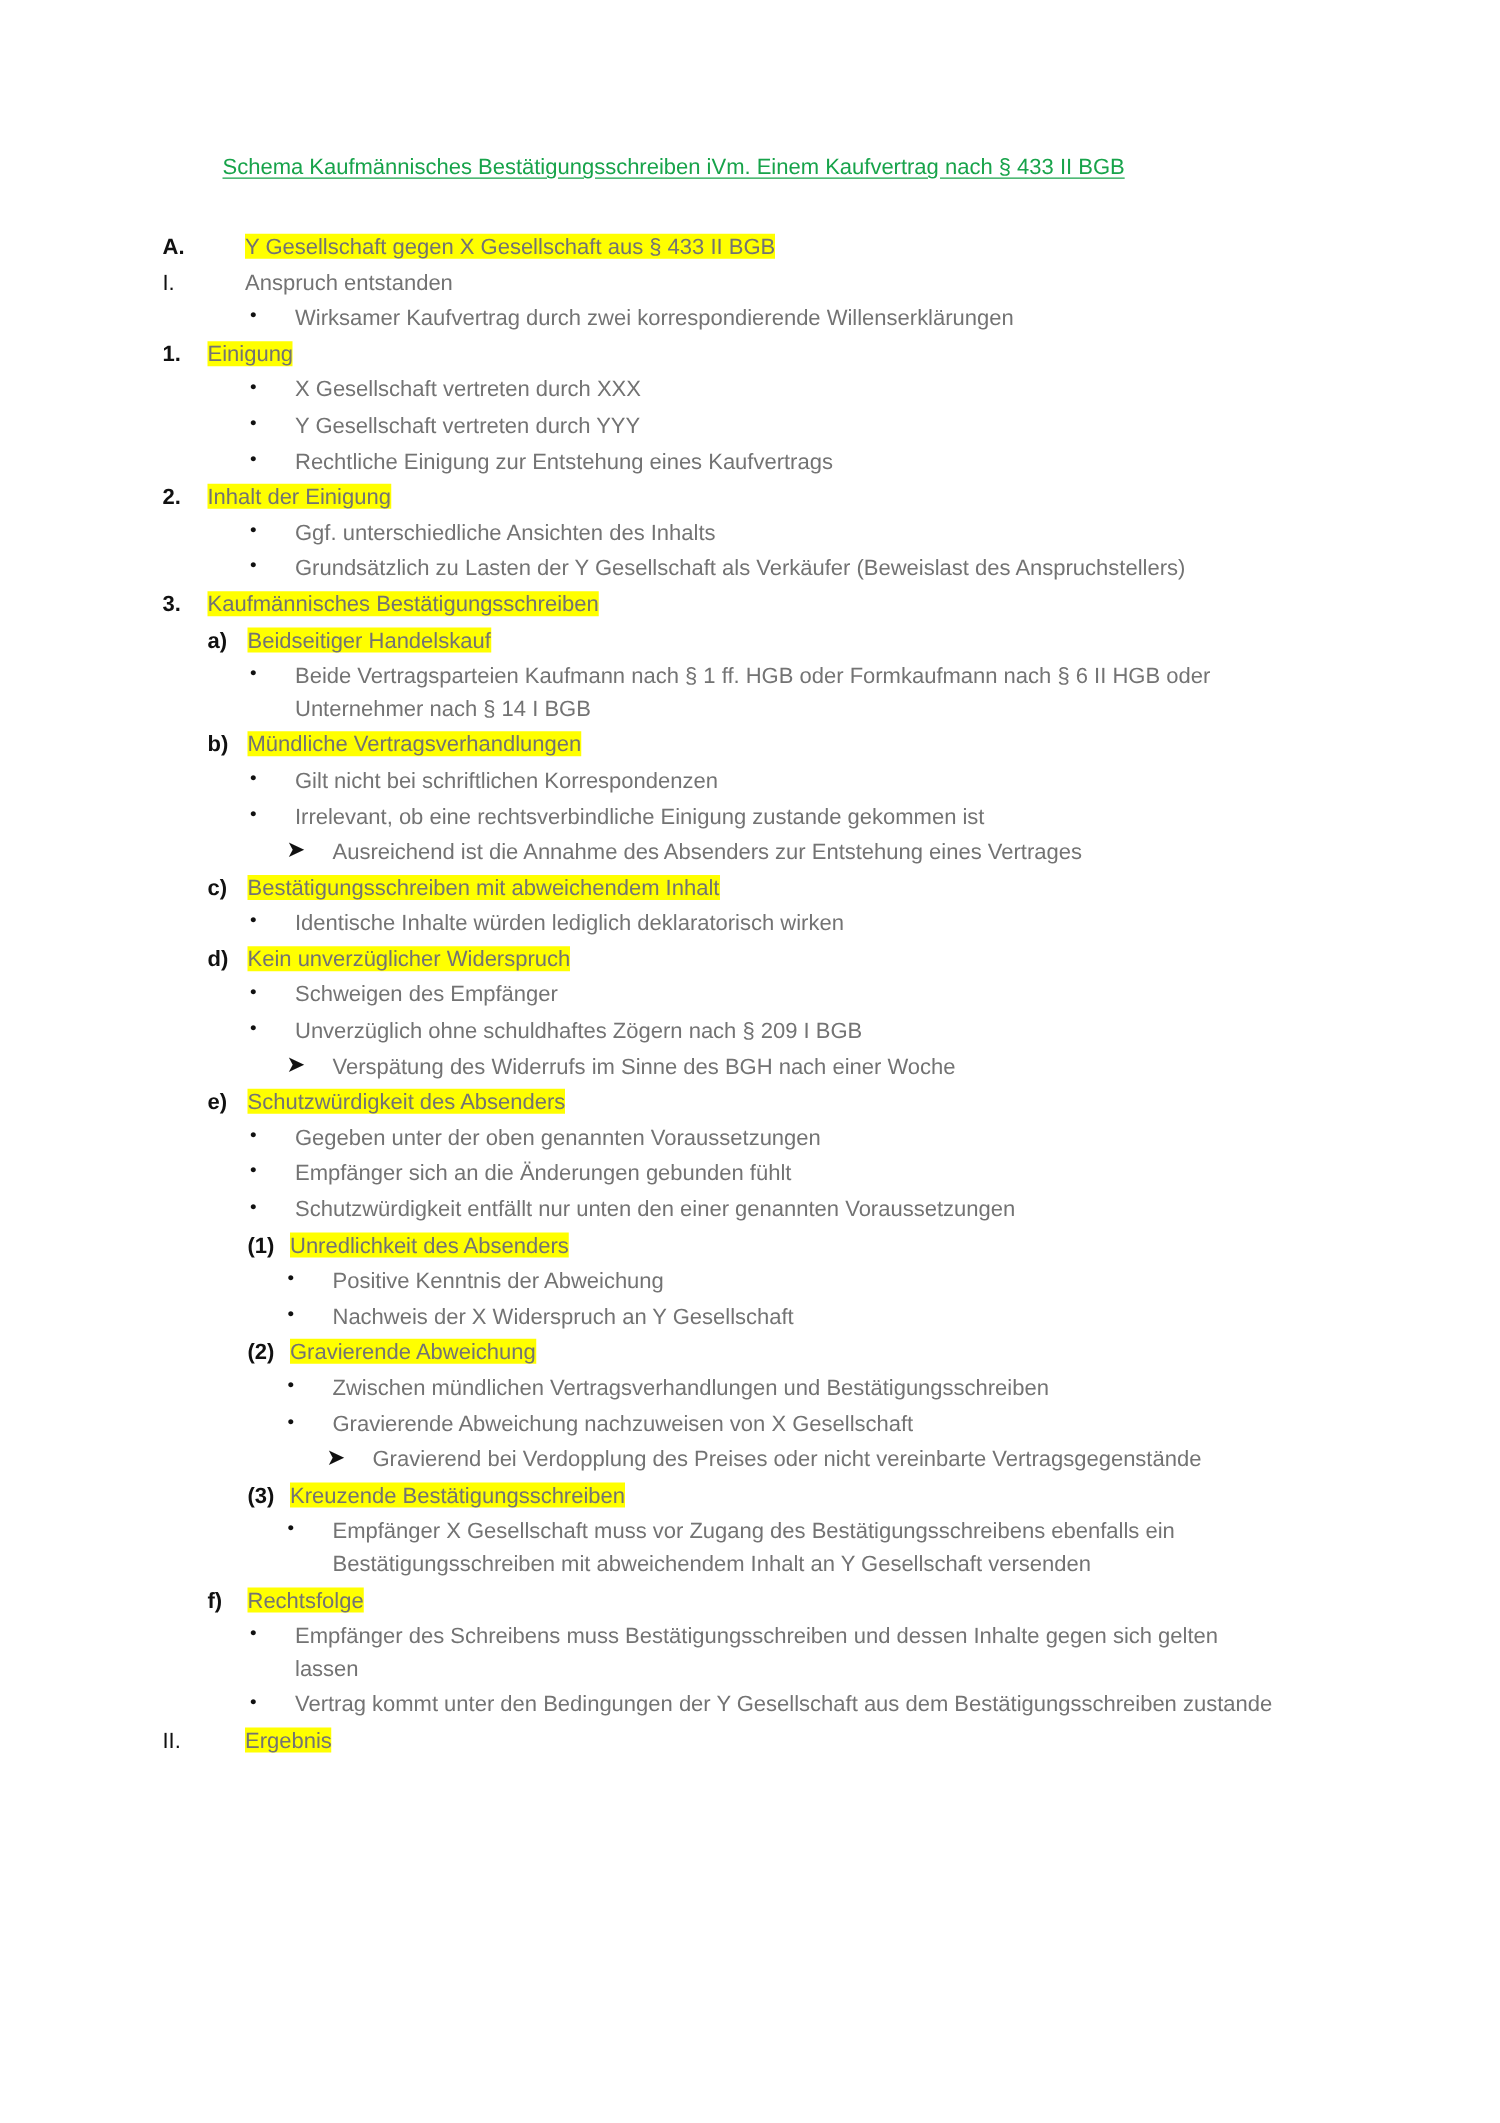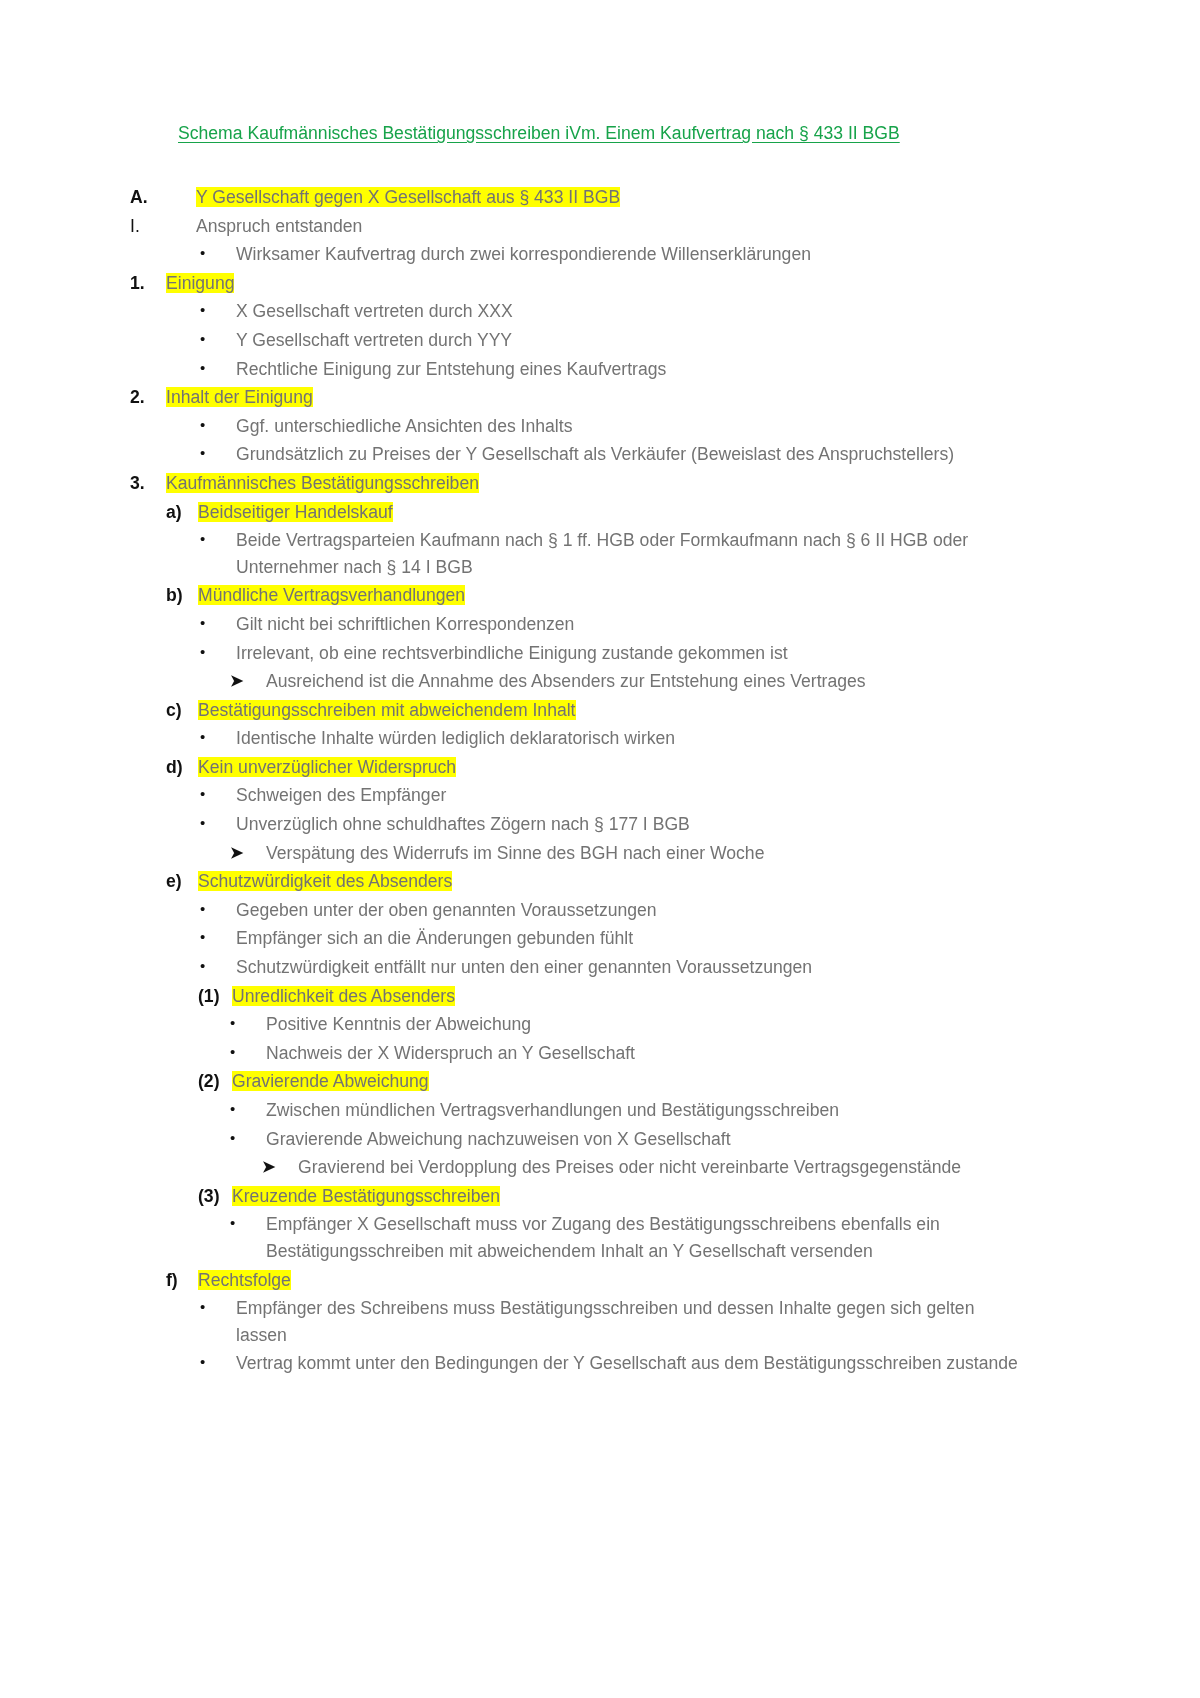--- a/index.html
+++ b/index.html
@@ -144,21 +144,21 @@
     <span class="marker">2.</span>
     <span class="btext"><span class="hl">Inhalt der Einigung</span></span>
   </div>
 
   <div class="line lvl-bul1">
     <span class="bullet-dot"><span class="glyph">•</span></span>
     <span class="btext">Ggf. unterschiedliche Ansichten des Inhalts</span>
   </div>
   <div class="line lvl-bul1">
     <span class="bullet-dot"><span class="glyph">•</span></span>
-    <span class="btext">Grundsätzlich zu Preises der Y Gesellschaft als Verkäufer (Beweislast des Anspruchstellers)</span>
+    <span class="btext">Grundsätzlich zu Lasten der Y Gesellschaft als Verkäufer (Beweislast des Anspruchstellers)</span>
   </div>
 
   <div class="line lvl-num">
     <span class="marker">3.</span>
     <span class="btext"><span class="hl">Kaufmännisches Bestätigungsschreiben</span></span>
   </div>
 
   <div class="line lvl-alpha">
     <span class="marker">a)</span>
     <span class="btext"><span class="hl">Beidseitiger Handelskauf</span></span>
@@ -197,21 +197,21 @@
   <div class="line lvl-alpha">
     <span class="marker">d)</span>
     <span class="btext"><span class="hl">Kein unverzüglicher Widerspruch</span></span>
   </div>
   <div class="line lvl-bul1">
     <span class="bullet-dot"><span class="glyph">•</span></span>
     <span class="btext">Schweigen des Empfänger</span>
   </div>
   <div class="line lvl-bul1">
     <span class="bullet-dot"><span class="glyph">•</span></span>
-    <span class="btext">Unverzüglich ohne schuldhaftes Zögern nach § 177 I BGB</span>
+    <span class="btext">Unverzüglich ohne schuldhaftes Zögern nach § 209 I BGB</span>
   </div>
   <div class="line lvl-bul2">
     <span class="arrow-mark">➤</span>
     <span class="btext">Verspätung des Widerrufs im Sinne des BGH nach einer Woche</span>
   </div>
 
   <div class="line lvl-alpha">
     <span class="marker">e)</span>
     <span class="btext"><span class="hl">Schutzwürdigkeit des Absenders</span></span>
   </div>
@@ -273,14 +273,18 @@
   </div>
   <div class="line lvl-bul4">
     <span class="bullet-dot"><span class="glyph">•</span></span>
     <span class="btext">Empfänger des Schreibens muss Bestätigungsschreiben und dessen Inhalte gegen sich gelten lassen</span>
   </div>
   <div class="line lvl-bul4">
     <span class="bullet-dot"><span class="glyph">•</span></span>
     <span class="btext">Vertrag kommt unter den Bedingungen der Y Gesellschaft aus dem Bestätigungsschreiben zustande</span>
   </div>
 
+  <div class="line lvl-I">
+    <span class="marker" style="font-weight:normal">II.</span>
+    <span class="btext"><span class="hl">Ergebnis</span></span>
+  </div>
 
 </div>
 
 </body></html>

